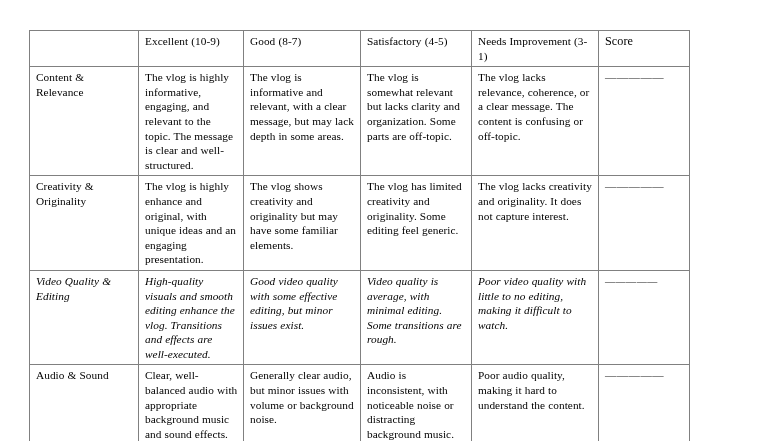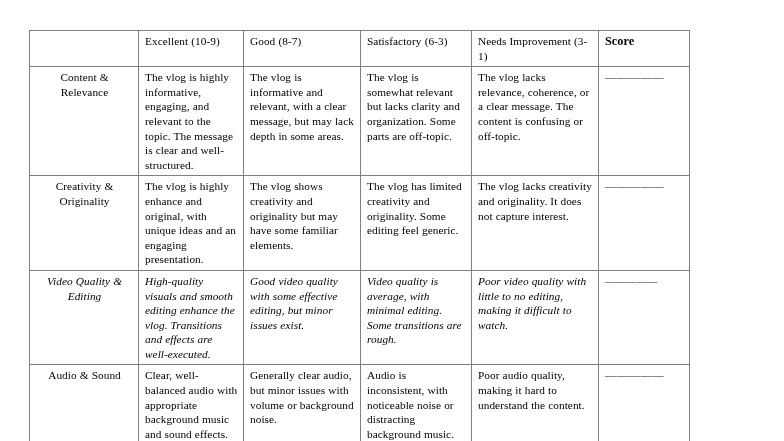--- a/index.html
+++ b/index.html
@@ -51,26 +51,25 @@
     letter-spacing: 0.05px;
     word-spacing: 0.2px;
   }
   table.rubric {
     border: 1px solid #555555;
   }
   table.rubric tr.header-row td {
     height: 25px;
   }
   table.rubric tr.header-row td.score-head {
-    font-weight: bold;
+    font-weight: normal;
     font-size: 12.2px;
   }
   table.rubric td.criteria-cell {
     line-height: 14.8px;
-    text-align: center;
   }
   td.score-cell {
     font-size: 11.3px;
     letter-spacing: 0px;
     color: #222222;
   }
   .score-dashes {
     display: inline-block;
     letter-spacing: 0.5px;
     white-space: nowrap;
@@ -92,21 +91,21 @@
         <col class="c-good">
         <col class="c-satisfactory">
         <col class="c-needs">
         <col class="c-score">
       </colgroup>
       <tbody>
         <tr class="header-row">
           <td></td>
           <td>Excellent (10-9)</td>
           <td>Good (8-7)</td>
-          <td>Satisfactory (6-3)</td>
+          <td>Satisfactory (4-5)</td>
           <td>Needs Improvement (3-1)</td>
           <td class="score-head">Score</td>
         </tr>
 
         <tr class="r-1">
           <td class="criteria-cell">Content &amp; Relevance</td>
           <td>The vlog is highly informative, engaging, and relevant to the topic. The message is clear and well-structured.</td>
           <td>The vlog is informative and relevant, with a clear message, but may lack depth in some areas.</td>
           <td>The vlog is somewhat relevant but lacks clarity and organization. Some parts are off-topic.</td>
           <td>The vlog lacks relevance, coherence, or a clear message. The content is confusing or off-topic.</td>

